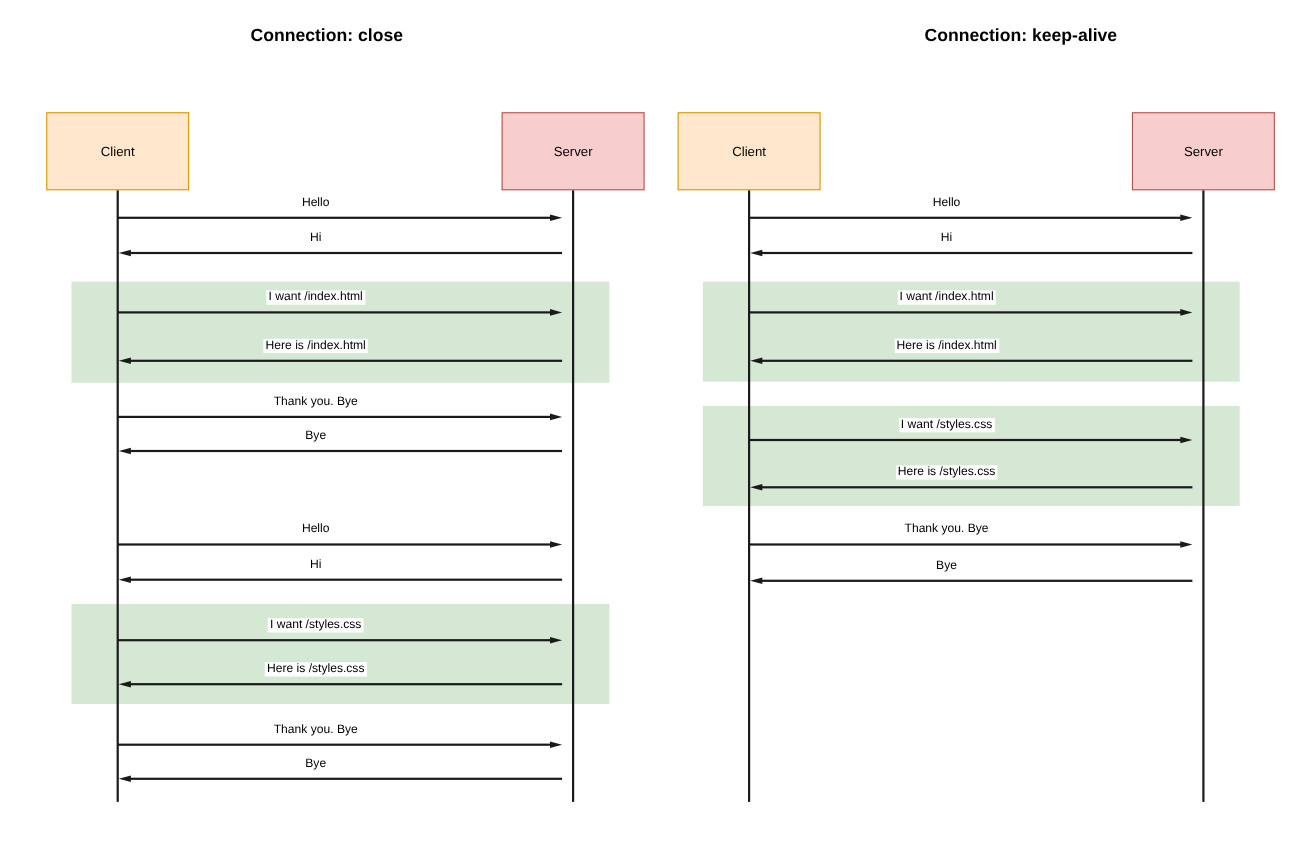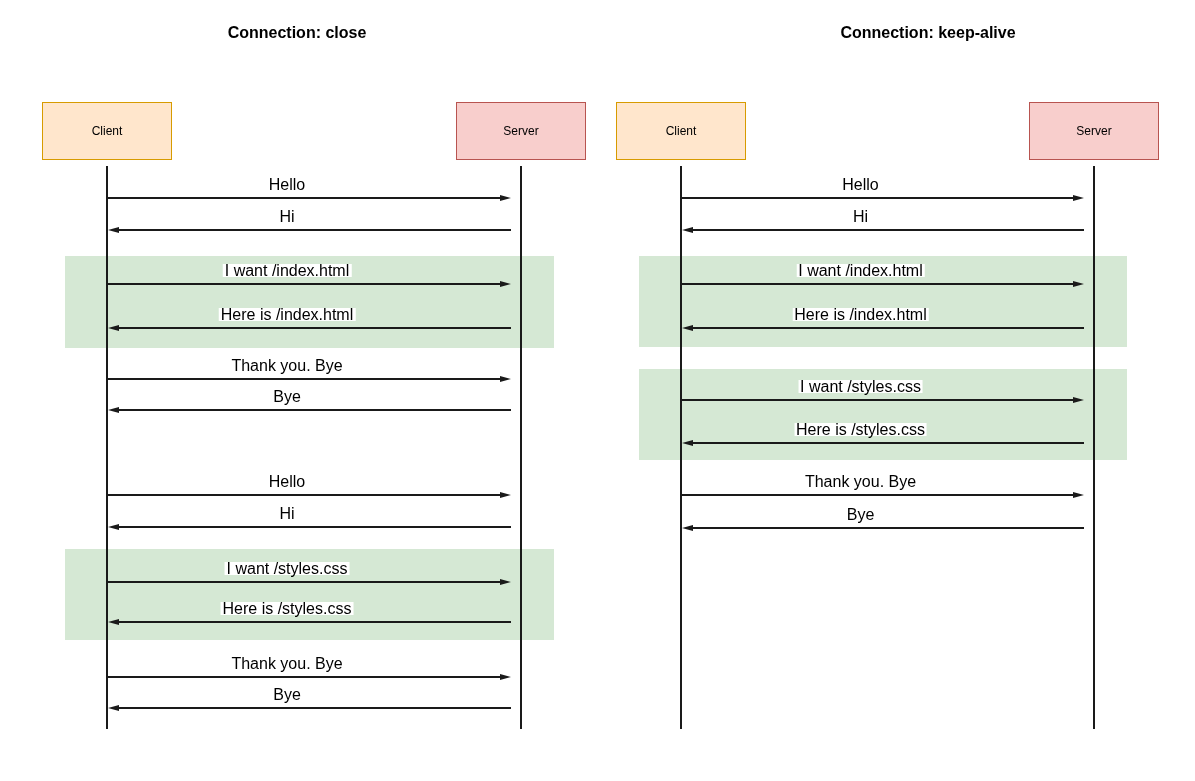--- a/index.html
+++ b/index.html
@@ -9,32 +9,32 @@
     overflow:hidden;
   }
   .diagram { position:absolute; inset:0; }
   .title {
     position:absolute; top:24px; transform:translateX(-50%);
     font-size:16px; font-weight:bold; white-space:nowrap;
   }
   .highlight { position:absolute; }
   .lifeline { position:absolute; width:1.4px; background:#1a1a1a; }
   .actor {
-    position:absolute; width:130px; height:58px; box-sizing:border-box;
+    position:absolute; width:130px; height:71px; box-sizing:border-box;
     border:1.5px solid; display:flex; align-items:center; justify-content:center;
     font-size:12px;
   }
   .msg-line { position:absolute; height:1.4px; background:#1a1a1a; }
   .arrowhead { position:absolute; width:0; height:0;
     border-top:3.5px solid transparent; border-bottom:3.5px solid transparent; }
   .arrowhead.dir-right { border-left:11px solid #1a1a1a; }
   .arrowhead.dir-left  { border-right:11px solid #1a1a1a; }
   .msg-label {
     position:absolute; transform:translateX(-50%);
-    font-size:16px; line-height:13px; white-space:nowrap;
+    font-size:11px; line-height:13px; white-space:nowrap;
     background:#ffffff; padding:0 2px;
   }
 </style>
 </head>
 <body>
 
 <div class="canvas">
   <section class="diagram">
     <div class="title" style="left: 297px;">Connection: close</div>
   <div class="highlight" style="left: 65px; width: 489px; top: 256px; height: 92px; background: rgb(213, 232, 212);"></div>

